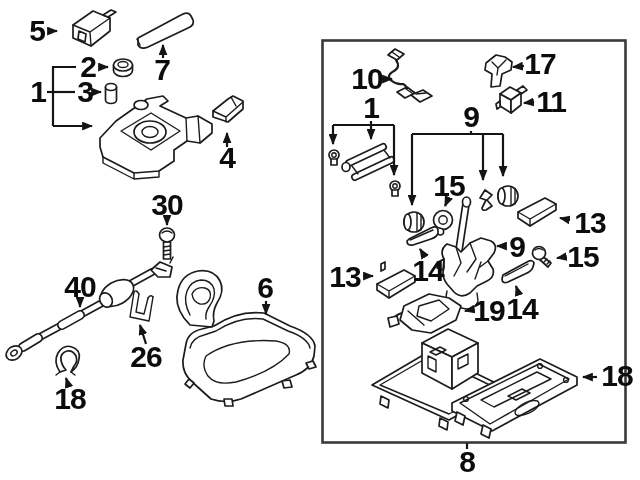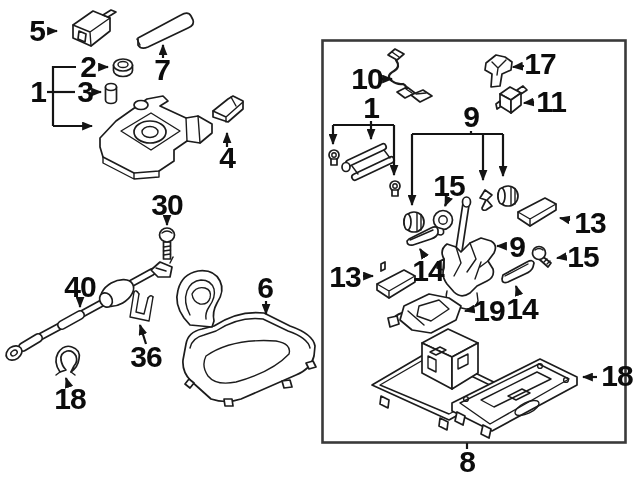--- a/index.html
+++ b/index.html
@@ -304,15 +304,15 @@
   <div class="callout" style="left:428px;top:271px">14</div>
   <div class="callout" style="left:522px;top:309px">14</div>
   <div class="callout" style="left:449px;top:186px">15</div>
   <div class="callout" style="left:583px;top:257px">15</div>
   <div class="callout" style="left:371px;top:108px">1</div>
   <div class="callout" style="left:540px;top:64px">17</div>
   <div class="callout" style="left:489px;top:311px">19</div>
   <div class="callout" style="left:617px;top:376px">18</div>
   <div class="callout" style="left:80px;top:287px">40</div>
   <div class="callout" style="left:167px;top:205px">30</div>
-  <div class="callout" style="left:146px;top:357px">36</div>
+  <div class="callout" style="left:146px;top:357px">26</div>
   <div class="callout" style="left:70px;top:399px">18</div>
 </div>
 
 </body></html>

